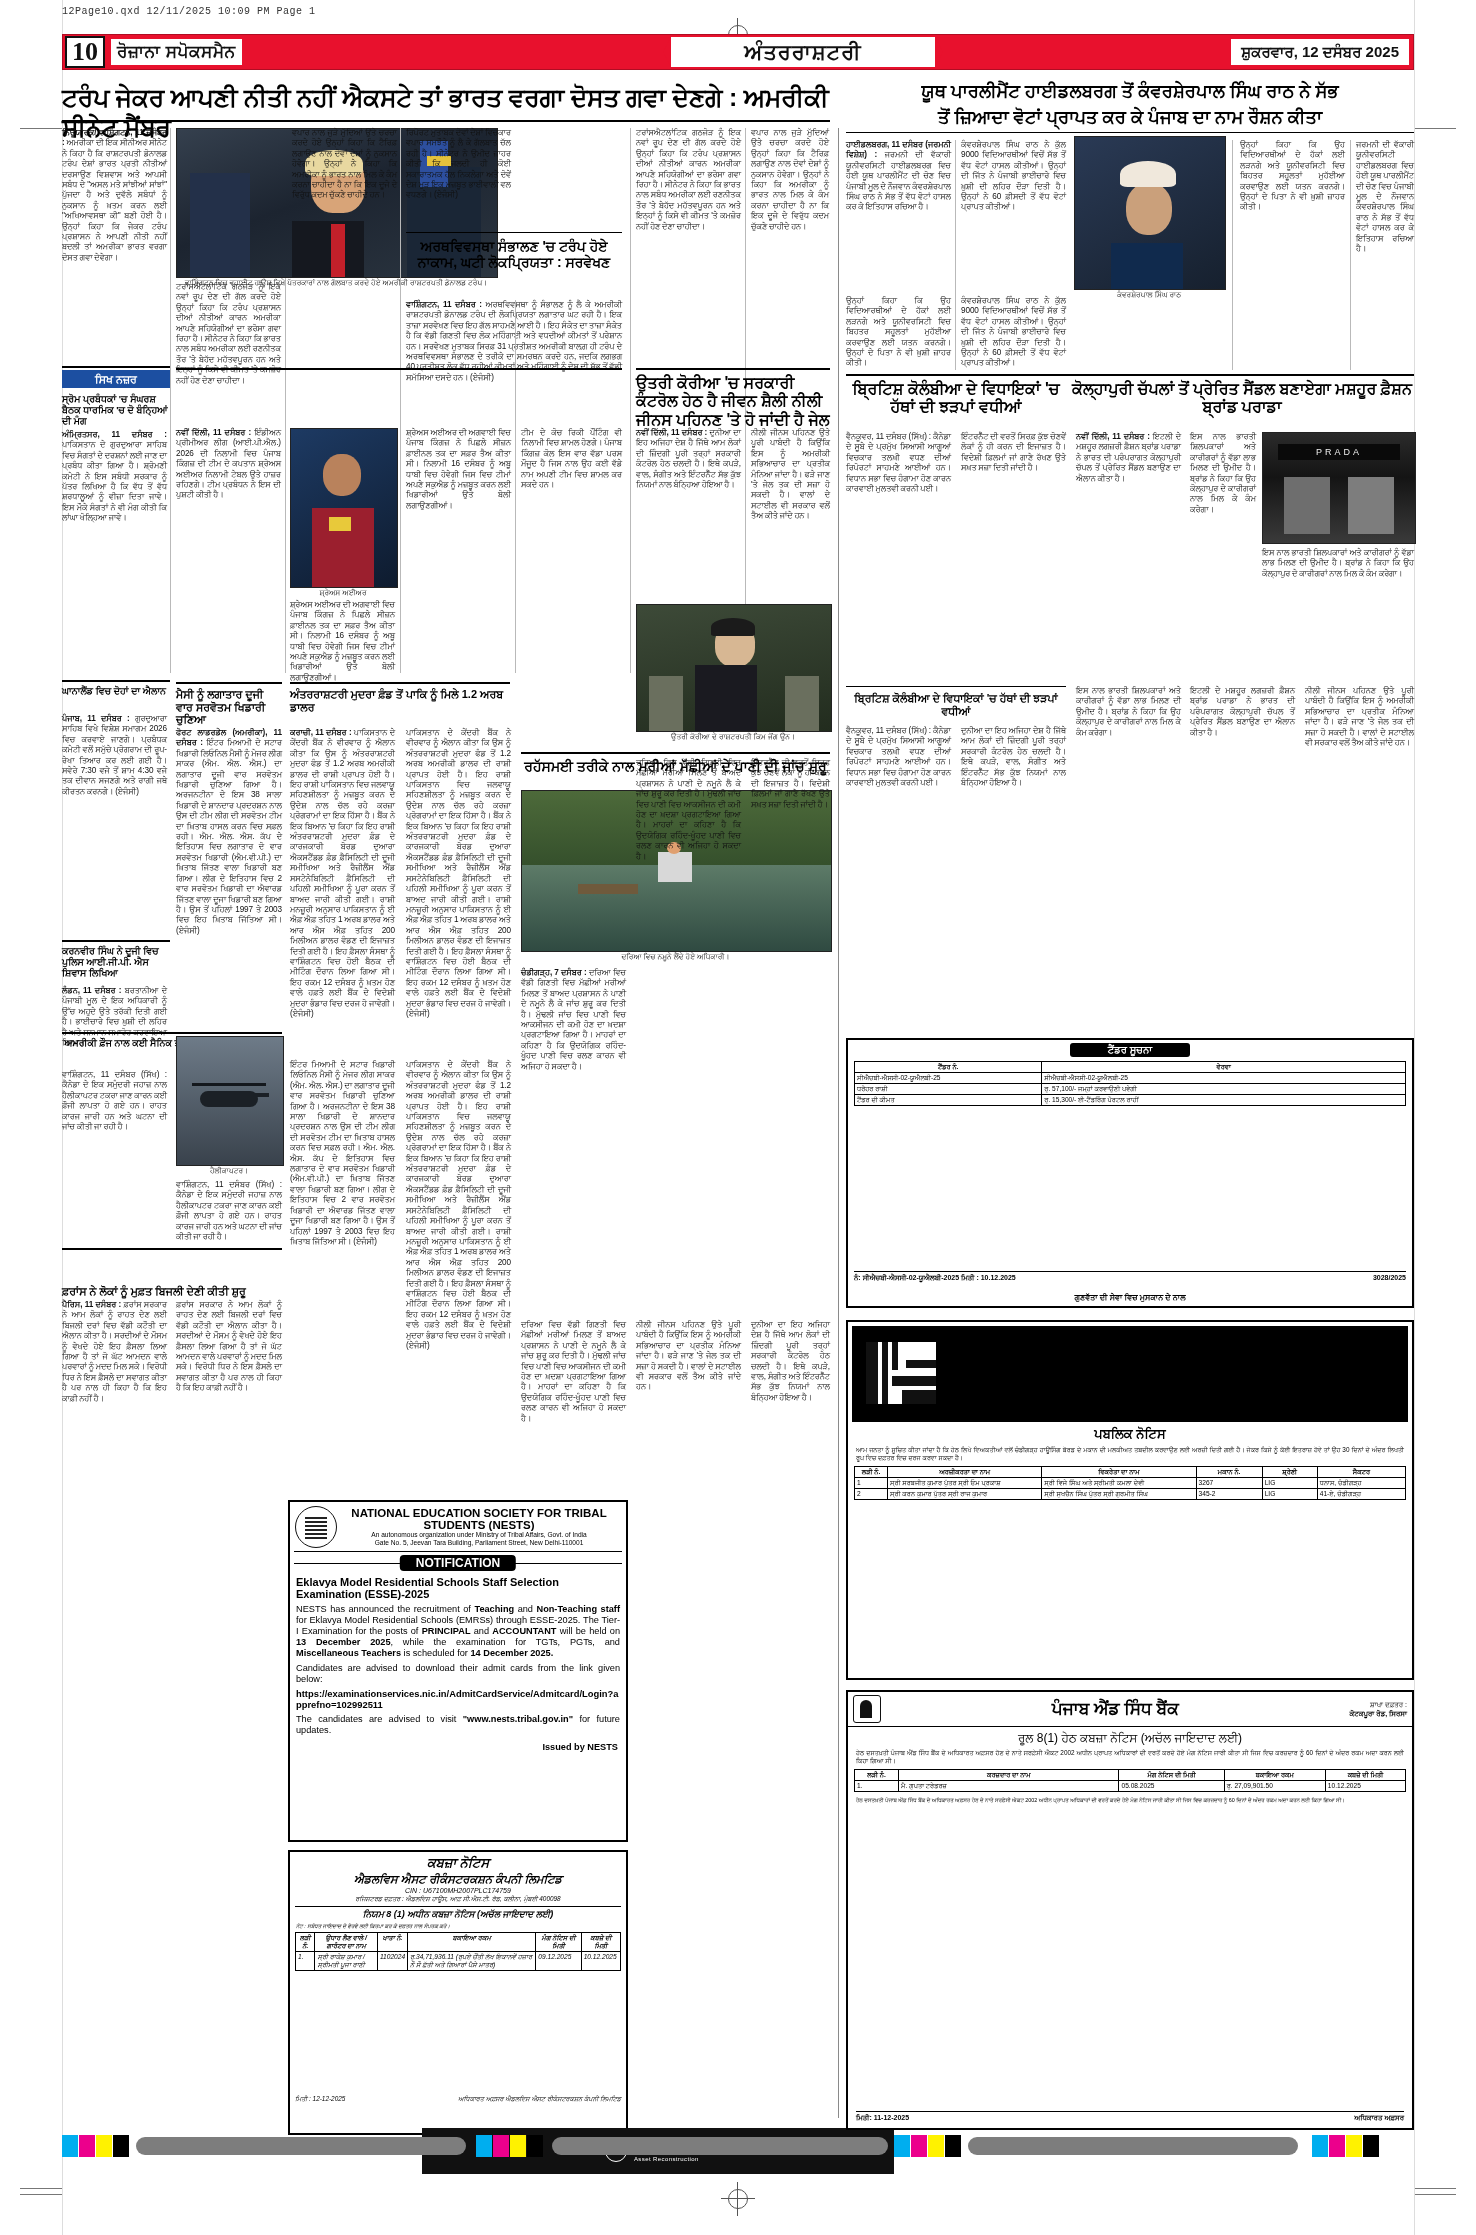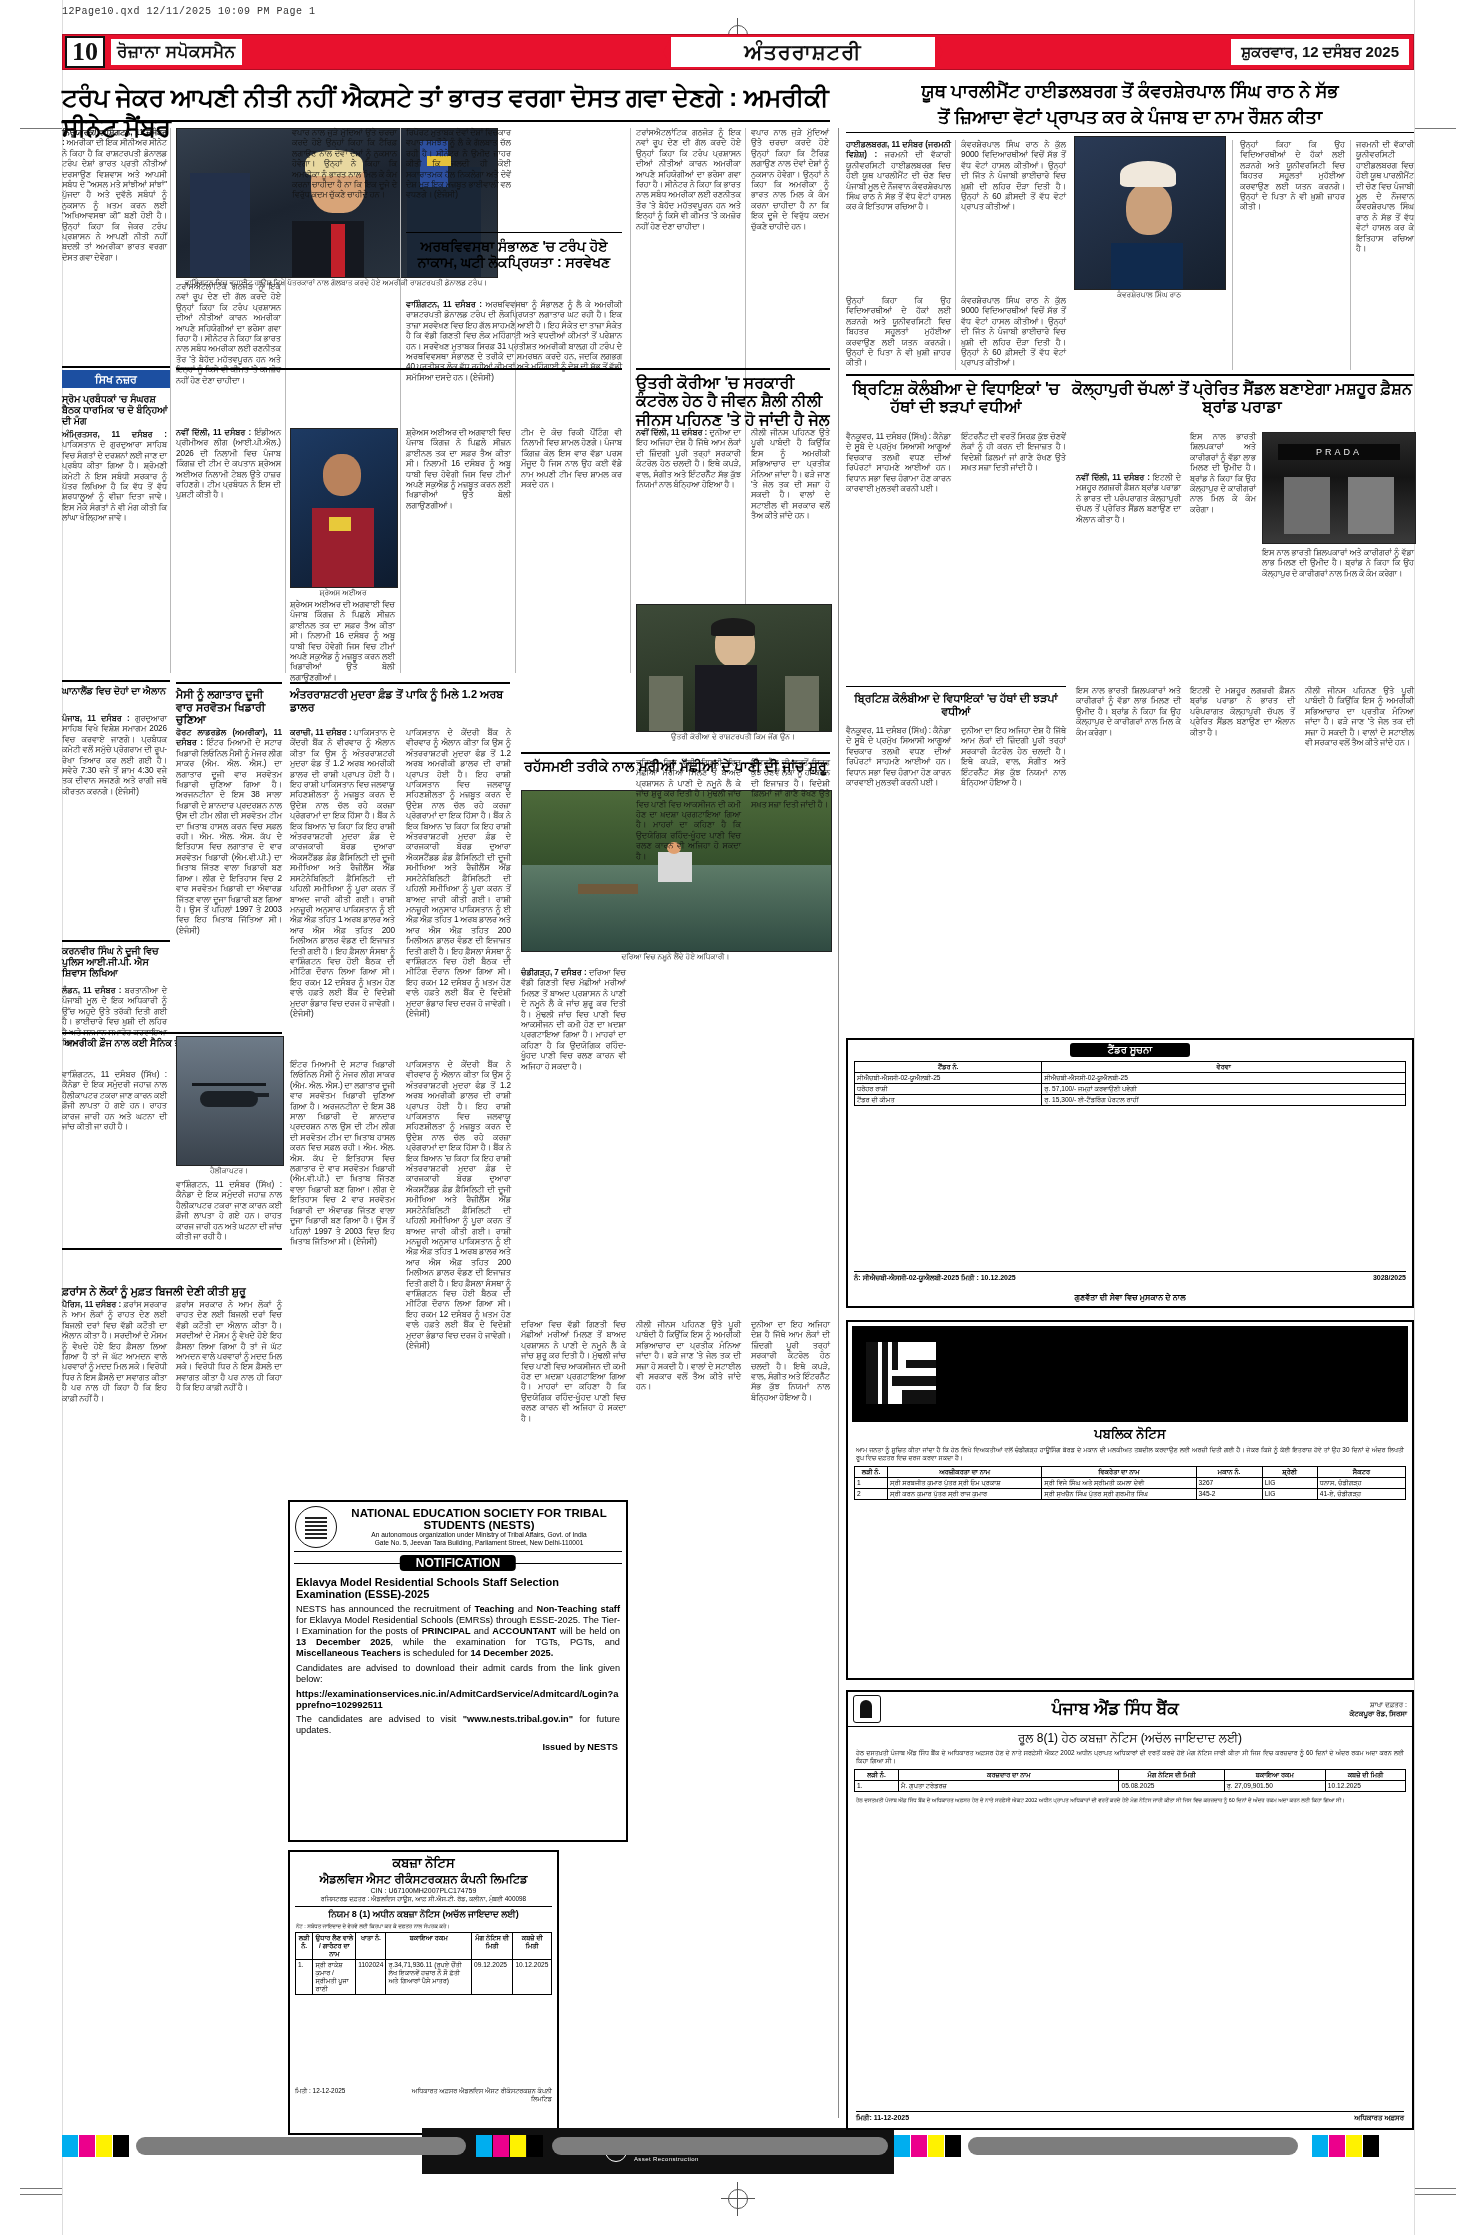--- a/index.html
+++ b/index.html
@@ -228,21 +228,21 @@
 
   <div class="photo" style="left:1262px;top:432px;width:152px;height:110px;">
     <div style="position:absolute;left:0;top:0;right:0;bottom:0;background:linear-gradient(180deg,#2b2b2b 0%,#141414 40%,#3a3a3a 100%);"></div>
     <div style="position:absolute;left:10%;top:10%;width:80%;height:16px;background:#0a0a0a;"></div>
     <div style="position:absolute;left:22%;top:12%;width:56%;height:12px;background:#0a0a0a;color:#eee;font-size:9px;letter-spacing:3px;text-align:center;line-height:12px;">PRADA</div>
     <div style="position:absolute;left:14%;top:40%;width:30%;height:52%;background:#6e6e6e;"></div>
     <div style="position:absolute;left:56%;top:40%;width:30%;height:52%;background:#7d7d7d;"></div>
   </div>
   <div class="col body" style="left:846px;top:432px;width:105px;height:246px;">ਵੈਨਕੂਵਰ, 11 ਦਸੰਬਰ (ਸਿੱਖ) : ਕੈਨੇਡਾ ਦੇ ਸੂਬੇ ਦੇ ਪ੍ਰਮੁੱਖ ਸਿਆਸੀ ਆਗੂਆਂ ਵਿਚਕਾਰ ਤਲਖ਼ੀ ਵਧਣ ਦੀਆਂ ਰਿਪੋਰਟਾਂ ਸਾਹਮਣੇ ਆਈਆਂ ਹਨ। ਵਿਧਾਨ ਸਭਾ ਵਿਚ ਹੰਗਾਮਾ ਹੋਣ ਕਾਰਨ ਕਾਰਵਾਈ ਮੁਲਤਵੀ ਕਰਨੀ ਪਈ।</div>
   <div class="col body" style="left:961px;top:432px;width:105px;height:246px;">ਇੰਟਰਨੈੱਟ ਦੀ ਵਰਤੋਂ ਸਿਰਫ਼ ਕੁੱਝ ਚੋਣਵੇਂ ਲੋਕਾਂ ਨੂੰ ਹੀ ਕਰਨ ਦੀ ਇਜਾਜ਼ਤ ਹੈ। ਵਿਦੇਸ਼ੀ ਫ਼ਿਲਮਾਂ ਜਾਂ ਗਾਣੇ ਰੱਖਣ ਉਤੇ ਸਖ਼ਤ ਸਜ਼ਾ ਦਿਤੀ ਜਾਂਦੀ ਹੈ।</div>
-  <div class="col body" style="left:1076px;top:432px;width:105px;height:246px;margin-top:41px;">
+  <div class="col body" style="left:1076px;top:432px;width:105px;height:246px;">
     <b>ਨਵੀਂ ਦਿੱਲੀ, 11 ਦਸੰਬਰ :</b>
     <span>ਇਟਲੀ ਦੇ ਮਸ਼ਹੂਰ ਲਗਜ਼ਰੀ ਫ਼ੈਸ਼ਨ ਬ੍ਰਾਂਡ ਪਰਾਡਾ ਨੇ ਭਾਰਤ ਦੀ ਪਰੰਪਰਾਗਤ ਕੋਲ੍ਹਾਪੁਰੀ ਚੱਪਲ ਤੋਂ ਪ੍ਰੇਰਿਤ ਸੈਂਡਲ ਬਣਾਉਣ ਦਾ ਐਲਾਨ ਕੀਤਾ ਹੈ।</span>
   </div>
   <div class="col body" style="left:1190px;top:432px;width:66px;height:246px;">ਇਸ ਨਾਲ ਭਾਰਤੀ ਸ਼ਿਲਪਕਾਰਾਂ ਅਤੇ ਕਾਰੀਗਰਾਂ ਨੂੰ ਵੱਡਾ ਲਾਭ ਮਿਲਣ ਦੀ ਉਮੀਦ ਹੈ। ਬ੍ਰਾਂਡ ਨੇ ਕਿਹਾ ਕਿ ਉਹ ਕੋਲ੍ਹਾਪੁਰ ਦੇ ਕਾਰੀਗਰਾਂ ਨਾਲ ਮਿਲ ਕੇ ਕੰਮ ਕਰੇਗਾ।</div>
   <div class="col body" style="left:1262px;top:548px;width:152px;height:130px;">ਇਸ ਨਾਲ ਭਾਰਤੀ ਸ਼ਿਲਪਕਾਰਾਂ ਅਤੇ ਕਾਰੀਗਰਾਂ ਨੂੰ ਵੱਡਾ ਲਾਭ ਮਿਲਣ ਦੀ ਉਮੀਦ ਹੈ। ਬ੍ਰਾਂਡ ਨੇ ਕਿਹਾ ਕਿ ਉਹ ਕੋਲ੍ਹਾਪੁਰ ਦੇ ਕਾਰੀਗਰਾਂ ਨਾਲ ਮਿਲ ਕੇ ਕੰਮ ਕਰੇਗਾ।</div>
 
   <div class="hrule" style="left:846px;top:686px;width:220px;"></div>
   <div class="col subhl sh-s" style="left:846px;top:692px;width:220px;text-align:center;">ਬ੍ਰਿਟਿਸ਼ ਕੋਲੰਬੀਆ ਦੇ ਵਿਧਾਇਕਾਂ 'ਚ ਹੱਥਾਂ ਦੀ ਝੜਪਾਂ ਵਧੀਆਂ</div>
   <div class="col body" style="left:846px;top:726px;width:105px;height:300px;">ਵੈਨਕੂਵਰ, 11 ਦਸੰਬਰ (ਸਿੱਖ) : ਕੈਨੇਡਾ ਦੇ ਸੂਬੇ ਦੇ ਪ੍ਰਮੁੱਖ ਸਿਆਸੀ ਆਗੂਆਂ ਵਿਚਕਾਰ ਤਲਖ਼ੀ ਵਧਣ ਦੀਆਂ ਰਿਪੋਰਟਾਂ ਸਾਹਮਣੇ ਆਈਆਂ ਹਨ। ਵਿਧਾਨ ਸਭਾ ਵਿਚ ਹੰਗਾਮਾ ਹੋਣ ਕਾਰਨ ਕਾਰਵਾਈ ਮੁਲਤਵੀ ਕਰਨੀ ਪਈ।</div>
   <div class="col body" style="left:961px;top:726px;width:105px;height:300px;">ਦੁਨੀਆ ਦਾ ਇਹ ਅਜਿਹਾ ਦੇਸ਼ ਹੈ ਜਿੱਥੇ ਆਮ ਲੋਕਾਂ ਦੀ ਜ਼ਿੰਦਗੀ ਪੂਰੀ ਤਰ੍ਹਾਂ ਸਰਕਾਰੀ ਕੰਟਰੋਲ ਹੇਠ ਚਲਦੀ ਹੈ। ਇਥੇ ਕਪੜੇ, ਵਾਲ, ਸੰਗੀਤ ਅਤੇ ਇੰਟਰਨੈੱਟ ਸੱਭ ਕੁੱਝ ਨਿਯਮਾਂ ਨਾਲ ਬੰਨ੍ਹਿਆ ਹੋਇਆ ਹੈ।</div>
@@ -343,21 +343,21 @@
       <span>NESTS has announced the recruitment of </span><b>Teaching</b><span> and </span><b>Non-Teaching staff</b><span> for Eklavya Model Residential Schools (EMRSs) through ESSE-2025. The Tier-I Examination for the posts of </span><b>PRINCIPAL</b><span> and </span><b>ACCOUNTANT</b><span> will be held on </span><b>13 December 2025</b><span>, while the examination for TGTs, PGTs, and </span><b>Miscellaneous Teachers</b><span> is scheduled for </span><b>14 December 2025.</b>
     </div>
     <div style="margin:4px 6px 0 6px;font-size:9.2px;line-height:11px;text-align:justify;">Candidates are advised to download their admit cards from the link given below:</div>
     <div style="margin:3px 6px 0 6px;font-size:9.4px;font-weight:bold;line-height:11px;word-break:break-all;">https://examinationservices.nic.in/AdmitCardService/Admitcard/Login?apprefno=102992511</div>
     <div style="margin:4px 6px 0 6px;font-size:9.2px;line-height:11px;text-align:justify;">
       <span>The candidates are advised to visit </span><b>"www.nests.tribal.gov.in"</b><span> for future updates.</span>
     </div>
     <div style="margin:6px 8px 0 0;font-size:9.2px;font-weight:bold;text-align:right;">Issued by NESTS</div>
   </div>
 
-  <div class="adbox" style="left:288px;top:1850px;width:271px;height:285px;border-width:2px;">
+  <div class="adbox" style="left:288px;top:1850px;width:340px;height:285px;border-width:2px;font-style:italic;">
     <div style="text-align:center;font-size:13px;font-weight:bold;margin-top:3px;">ਕਬਜ਼ਾ ਨੋਟਿਸ</div>
     <div style="text-align:center;font-size:11.5px;font-weight:bold;margin-top:2px;line-height:13px;">ਐਡਲਵਿਸ ਐਸਟ ਰੀਕੰਸਟਰਕਸ਼ਨ ਕੰਪਨੀ ਲਿਮਟਿਡ</div>
     <div style="text-align:center;font-size:7px;margin-top:1px;">CIN : U67100MH2007PLC174759</div>
     <div style="text-align:center;font-size:6.4px;margin-top:1px;">ਰਜਿਸਟਰਡ ਦਫ਼ਤਰ : ਐਡਲਵਿਸ ਹਾਊਸ, ਆਫ਼ ਸੀ.ਐਸ.ਟੀ. ਰੋਡ, ਕਲੀਨਾ, ਮੁੰਬਈ 400098</div>
     <div style="margin:3px 5px 0 5px;height:1px;background:#000;"></div>
     <div style="text-align:center;font-size:9px;font-weight:bold;margin-top:2px;">ਨਿਯਮ 8 (1) ਅਧੀਨ ਕਬਜ਼ਾ ਨੋਟਿਸ (ਅਚੱਲ ਜਾਇਦਾਦ ਲਈ)</div>
     <div class="xtiny" style="margin:3px 6px 0 6px;text-align:justify;">ਨੋਟ : ਸਬੰਧਤ ਜਾਇਦਾਦ ਦੇ ਵੇਰਵੇ ਲਈ ਕਿਰਪਾ ਕਰ ਕੇ ਦਫ਼ਤਰ ਨਾਲ ਸੰਪਰਕ ਕਰੋ।</div>
     <div style="margin:3px 5px 0 5px;">
       <table class="tbl">
         <tbody>

